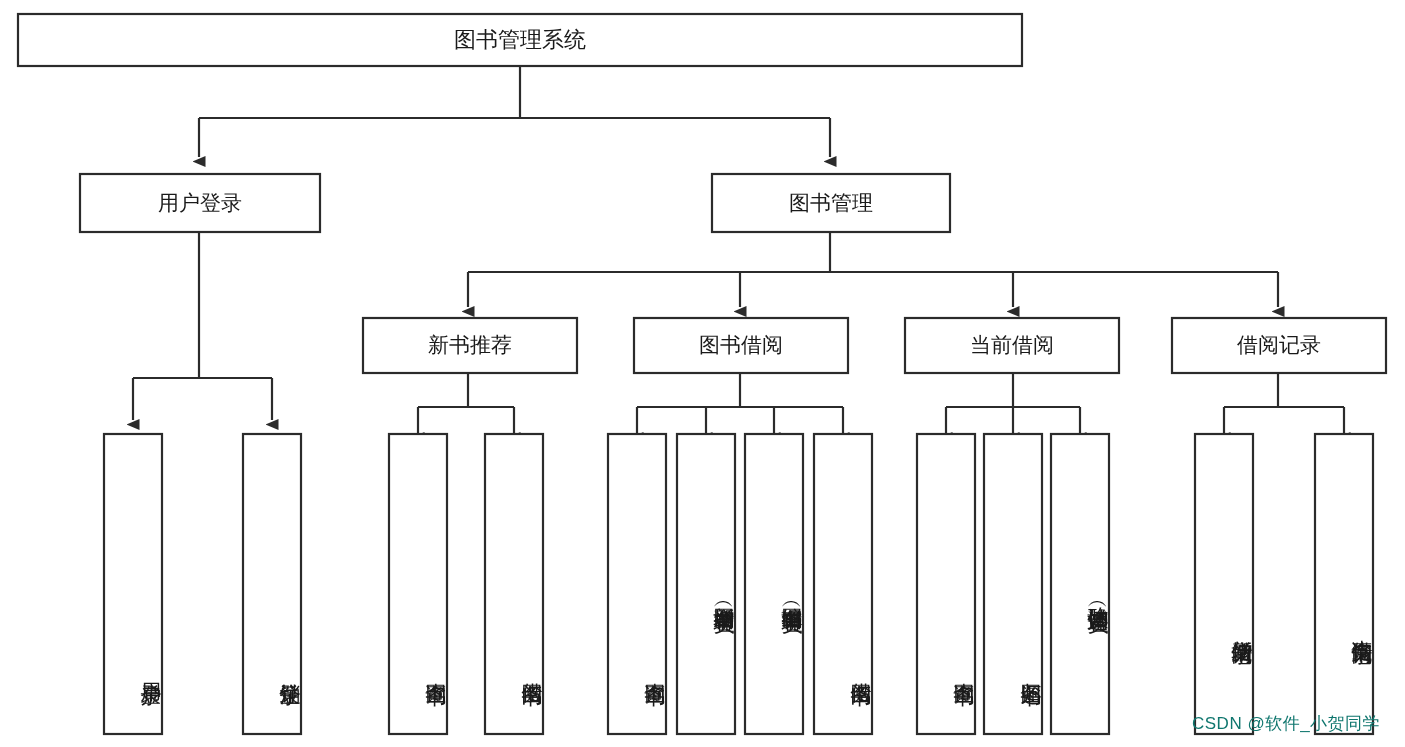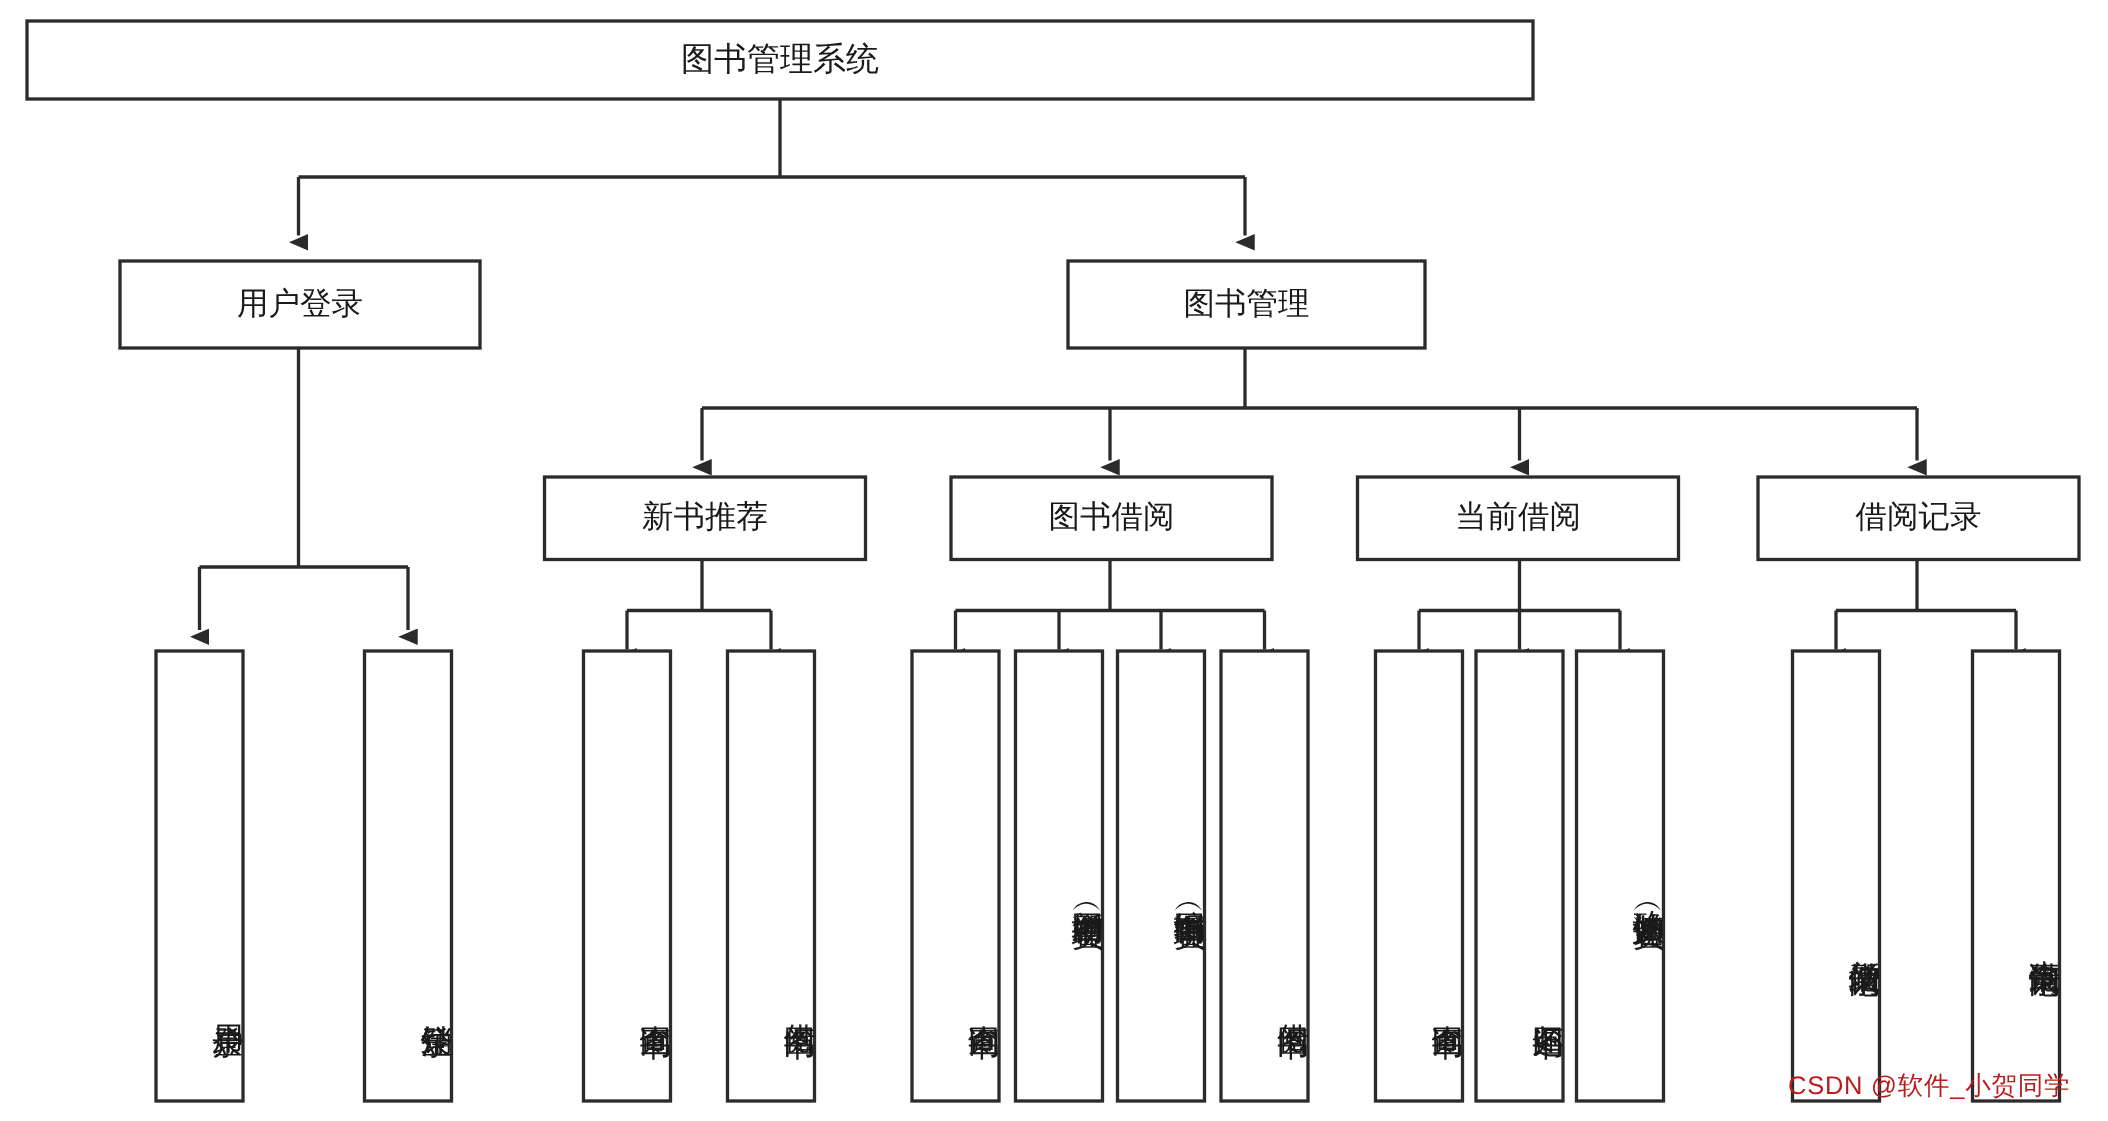--- a/index.html
+++ b/index.html
@@ -72,21 +72,21 @@
     letter-spacing: 1px;
     pointer-events: none;
     overflow: hidden;
   }
   .watermark {
     position: absolute;
     left: 1192px;
     top: 712px;
     font-family: "Liberation Sans", "DejaVu Sans", sans-serif;
     font-size: 17px;
-    color: #b91c1c;
+    color: #0f766e;
     white-space: nowrap;
     letter-spacing: 0.5px;
   }
 </style>
 </head>
 <body>
 
 <div id="diagram-root">
 
   <svg id="chart-svg" viewBox="0 0 1405 747">

